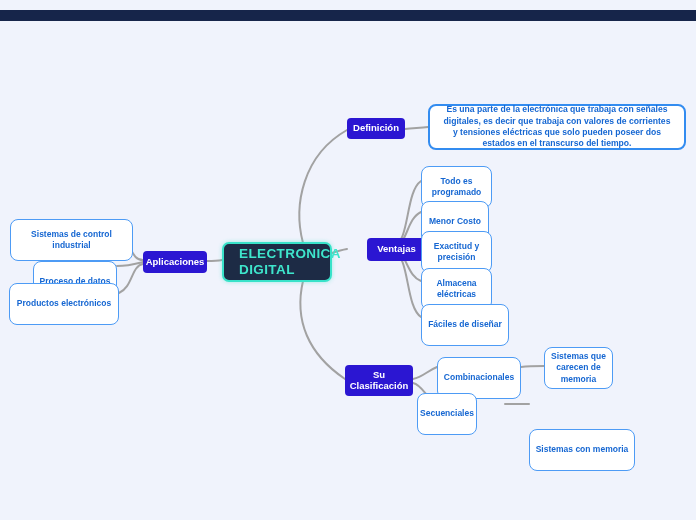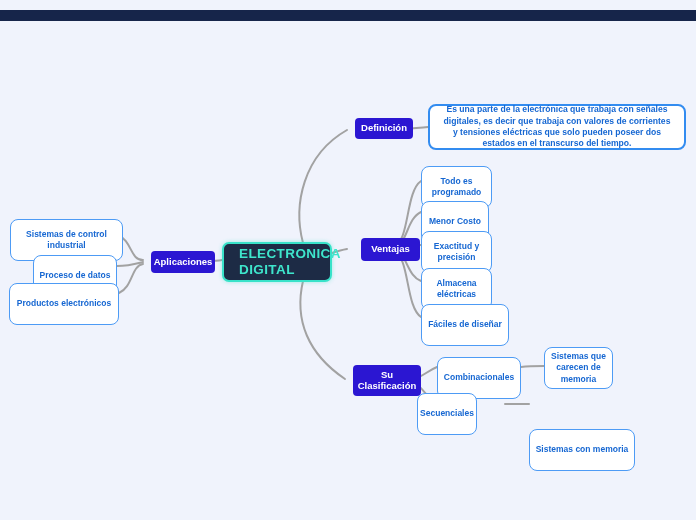--- a/index.html
+++ b/index.html
@@ -20,21 +20,21 @@
     text-align:center;font-weight:700;
   }
   .central{
     background:#1d2b45;border:2px solid #38e2c9;border-radius:7px;
     color:#3ee5cc;font-size:13.5px;letter-spacing:.4px;line-height:1.2;
     justify-content:flex-start;text-align:left;padding-left:15px;
     box-shadow:0 0 4px rgba(56,226,201,.45);
   }
   .purple{
     background:#2b16d2;border-radius:4px;color:#ffffff;
-    font-size:9.5px;line-height:1.15;padding:2px 4px;margin-left:8px;
+    font-size:9.5px;line-height:1.15;padding:2px 4px;
   }
   .white{
     background:#ffffff;border:1.5px solid #4d9bf5;border-radius:8px;
     color:#1667d2;font-size:8.5px;line-height:1.3;padding:20px 4px;
   }
   .defbox{
     background:#ffffff;border:2px solid #338cf0;border-radius:8px;
     color:#1667d2;font-size:8.6px;line-height:1.32;padding:3px 10px;
   }
 </style>
@@ -66,28 +66,28 @@
 
     <path d="M 413 379 C 423 377, 427 371, 437 367"></path>
     <path d="M 413 383 C 423 385, 427 400, 437 404"></path>
     <path d="M 521 367 C 529 366, 536 366, 544 366"></path>
     <path d="M 505 404 C 513 404, 521 404, 529 404"></path>
   </svg>
 
   <div class="node central" style="left:222px;top:242px;width:110px;height:40px;">ELECTRONICA DIGITAL</div>
 
   <div class="node purple" style="left:143px;top:251px;width:64px;height:22px;text-align:right;">Aplicaciones</div>
-  <div class="node white" style="left:10px;top:219px;width:113px;height:29px;">Sistemas de control industrial</div>
-  <div class="node white" style="left:33px;top:255px;width:84px;height:22px;">Proceso de datos</div>
+  <div class="node white" style="left:10px;top:219px;width:123px;height:29px;">Sistemas de control industrial</div>
+  <div class="node white" style="left:33px;top:261px;width:84px;height:22px;">Proceso de datos</div>
   <div class="node white" style="left:9px;top:283px;width:110px;height:22px;">Productos electrónicos</div>
 
   <div class="node purple" style="left:347px;top:118px;width:58px;height:21px;">Definición</div>
   <div class="node defbox" style="left:428px;top:104px;width:258px;height:46px;">Es una parte de la electrónica que trabaja con señales digitales, es decir que trabaja con valores de corrientes y tensiones eléctricas que solo pueden poseer dos estados en el transcurso del tiempo.</div>
 
-  <div class="node purple" style="left:353px;top:238px;width:59px;height:23px;">Ventajas</div>
+  <div class="node purple" style="left:367px;top:238px;width:59px;height:23px;">Ventajas</div>
   <div class="node white" style="left:421px;top:166px;width:71px;height:28px;">Todo es programado</div>
   <div class="node white" style="left:421px;top:201px;width:68px;height:22px;">Menor Costo</div>
   <div class="node white" style="left:421px;top:231px;width:71px;height:28px;">Exactitud y precisión</div>
   <div class="node white" style="left:421px;top:268px;width:71px;height:28px;">Almacena eléctricas</div>
   <div class="node white" style="left:421px;top:304px;width:88px;height:28px;">Fáciles de diseñar</div>
 
   <div class="node purple" style="left:345px;top:365px;width:68px;height:31px;">Su Clasificación</div>
   <div class="node white" style="left:437px;top:357px;width:84px;height:21px;">Combinacionales</div>
   <div class="node white" style="left:544px;top:347px;width:69px;height:38px;">Sistemas que carecen de memoria</div>
   <div class="node white" style="left:417px;top:393px;width:60px;height:22px;">Secuenciales</div>

